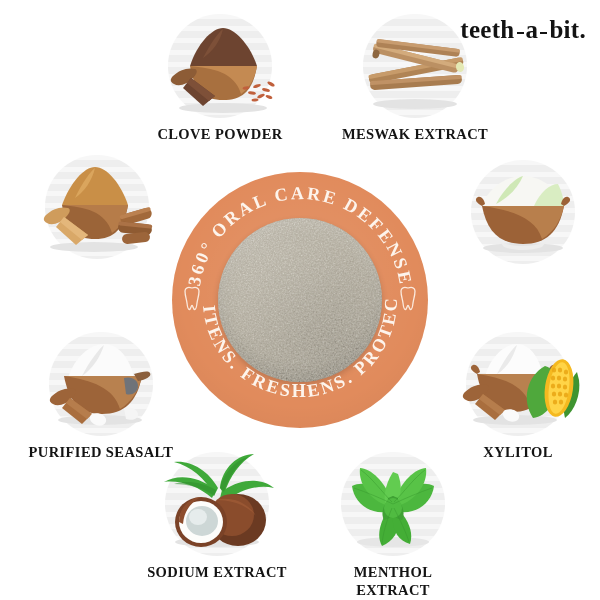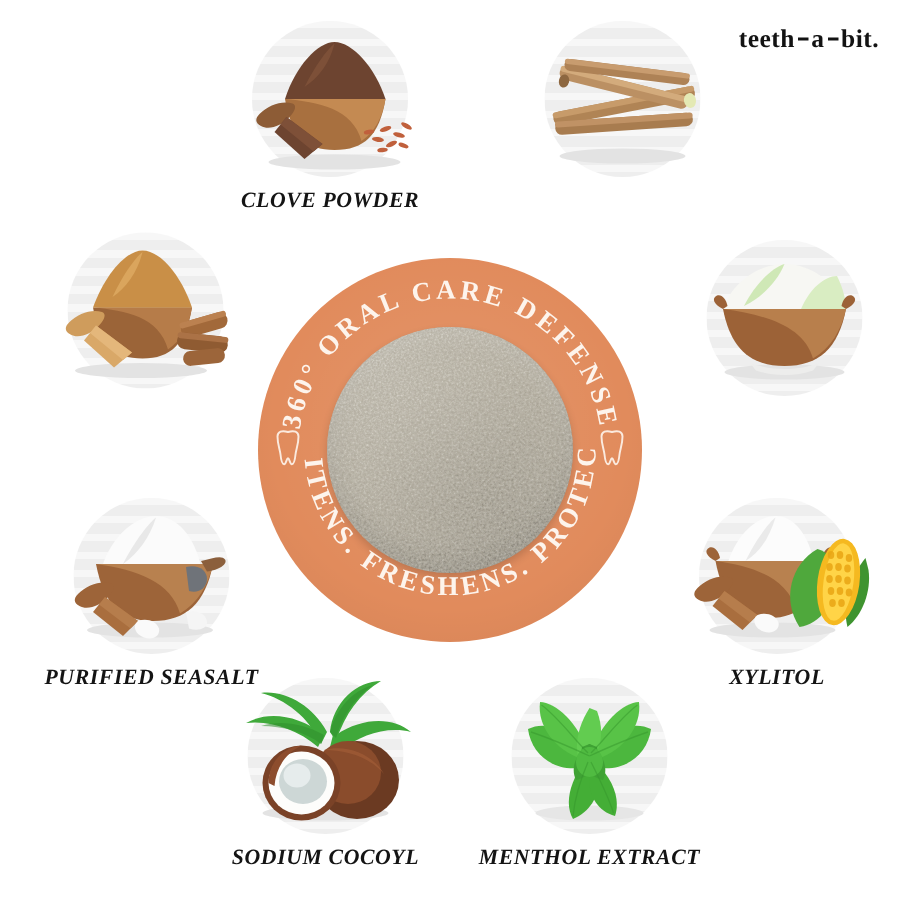--- a/index.html
+++ b/index.html
@@ -16,40 +16,39 @@
     -webkit-font-smoothing: antialiased;
   }
 
   
   .brand {
     position: absolute;
     top: 16px;
     right: 14px;
     font-family: "Liberation Serif", "DejaVu Serif", serif;
     font-weight: bold;
-    font-size: 17px;
+    font-size: 25px;
     letter-spacing: 0.3px;
     color: #131313;
     white-space: nowrap;
   }
   .brand .dash {
     display: inline-block;
     width: 7px;
     height: 2px;
     background: #131313;
     vertical-align: 4px;
     margin: 0 2px;
   }
 
   
   .node {
     position: absolute;
     width: 150px;
     text-align: center;
-    font-style: italic;
   }
   .disc {
     width: 104px;
     height: 104px;
     margin: 0 auto;
     border-radius: 50%;
     position: relative;
     background:
       repeating-linear-gradient(
         to bottom,
@@ -246,20 +245,21 @@
         <rect x="18" y="70" width="92" height="4" rx="2" fill="#c09265" transform="rotate(-4 64 74)"></rect>
         <rect x="20" y="46" width="88" height="9" rx="4.5" fill="#bb9063" transform="rotate(14 64 50)"></rect>
         <rect x="20" y="46" width="88" height="4" rx="2" fill="#d3ab7c" transform="rotate(14 64 50)"></rect>
         <rect x="24" y="36" width="84" height="8" rx="4" fill="#ae8256" transform="rotate(7 66 40)"></rect>
         <rect x="24" y="36" width="84" height="3.5" rx="1.75" fill="#c89c6f" transform="rotate(7 66 40)"></rect>
       </g>
       <ellipse cx="108" cy="59" rx="4" ry="5" fill="#e4e9b4" transform="rotate(-11 108 59)"></ellipse>
       <ellipse cx="24" cy="46" rx="3.4" ry="4.4" fill="#8d6740" transform="rotate(14 24 46)"></ellipse>
     </svg>
   </div>
+  <div class="label">MESWAK EXTRACT</div>
 </div>
 
 <div class="node" id="node-cinnamon">
   <div class="disc">
     <svg class="art" viewBox="0 0 126 116">
       <ellipse cx="60" cy="98" rx="44" ry="5" fill="#e3e3e3"></ellipse>
       <path d="M28 56 L94 56 C90 80 80 90 61 90 C42 90 32 80 28 56 Z" fill="#9b6438"></path>
       <path d="M28 56 L94 56 C92 68 87 78 78 84 C72 62 50 58 28 56 Z" fill="#b67c49"></path>
       <path d="M28 56 C36 34 50 18 61 18 C73 18 87 35 94 56 Z" fill="#c98f47"></path>
       <path d="M41 49 C48 34 56 23 61 19 C58 32 50 43 41 49 Z" fill="#dba75f" opacity="0.9"></path>
@@ -372,21 +372,21 @@
       <ellipse cx="84" cy="74" rx="28" ry="26" fill="#6b3a22"></ellipse>
       <ellipse cx="78" cy="69" rx="22" ry="21" fill="#8a4c2c"></ellipse>
       <path d="M62 54 C76 50 94 56 102 70 C92 58 76 54 62 54 Z" fill="#9e5a36" opacity="0.8"></path>
       <ellipse cx="47" cy="76" rx="26" ry="25" fill="#7a4227"></ellipse>
       <ellipse cx="47" cy="76" rx="22" ry="21" fill="#fdfdfb"></ellipse>
       <ellipse cx="48" cy="75" rx="16" ry="15" fill="#cdd7d6"></ellipse>
       <ellipse cx="44" cy="71" rx="9" ry="8" fill="#e6ecec"></ellipse>
       <path d="M25 76 C25 62 35 52 47 51 C37 56 30 65 29 78 Z" fill="#8d4d2d"></path>
     </svg>
   </div>
-  <div class="label">SODIUM COCOYL</div>
+  <div class="label">SODIUM EXTRACT</div>
 </div>
 
 <div class="node" id="node-menthol">
   <div class="disc">
     <svg class="art" viewBox="0 0 126 116">
       <ellipse cx="63" cy="96" rx="36" ry="5" fill="#e6e6e6"></ellipse>
       <g>
         <path d="M63 58 C50 40 34 34 22 40 C24 56 38 68 56 66 Z" fill="#4cb73e"></path>
         <path d="M63 58 C76 40 92 34 104 40 C102 56 88 68 70 66 Z" fill="#4cb73e"></path>
         <path d="M62 56 C56 36 40 22 30 22 C28 38 40 54 58 60 Z" fill="#58c347"></path>

